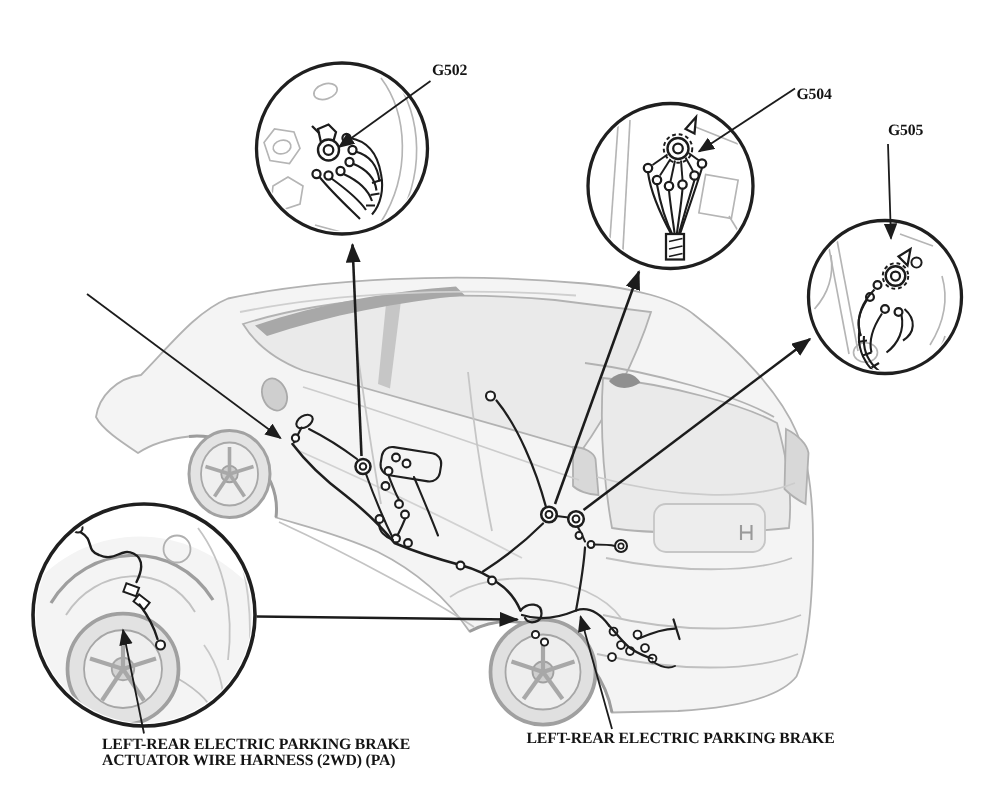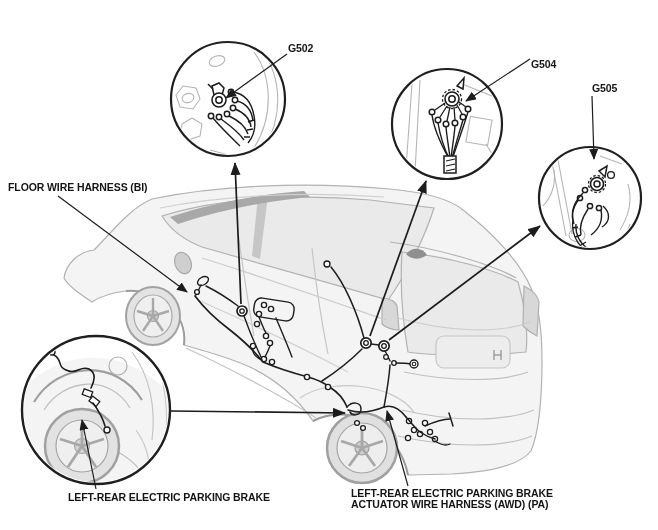--- a/index.html
+++ b/index.html
@@ -1,20 +1,20 @@
 <!DOCTYPE html>
 <html><head>
 <meta charset="utf-8">
 <style>
   html,body{margin:0;padding:0;background:#fff;}
   .stage{position:relative;width:658px;height:530px;background:#fff;overflow:hidden;
          font-family:"Liberation Sans", sans-serif;}
   .stage svg{position:absolute;left:0;top:0;}
   .lbl{position:absolute;font-weight:bold;font-size:10.5px;letter-spacing:-0.1px;
-       color:#141414;line-height:10.5px;white-space:nowrap;}
+       color:#141414;line-height:10.5px;white-space:nowrap;font-family:Liberation Serif, serif;}
 </style>
 </head>
 <body>
 
 <div class="stage">
 
 <svg width="658" height="530" viewBox="0 0 658 530">
   <defs>
     <marker id="arrL" markerUnits="userSpaceOnUse" markerWidth="14" markerHeight="11" refX="12" refY="5" orient="auto">
       <path d="M0,0 L13,5 L0,10 Z" fill="#1c1c1c"></path>
@@ -358,24 +358,21 @@
 
 <div class="lbl" style="left:288px;top:43px;">
   <span>G502</span>
 </div>
 <div class="lbl" style="left:531px;top:59px;">
   <span>G504</span>
 </div>
 <div class="lbl" style="left:576px;top:83px;margin-left:16px;">
   <span>G505</span>
 </div>
-<div class="lbl" style="left:8px;top:182px;">
-  <span>FLOOR WIRE HARNESS (BI)</span>
-</div>
 <div class="lbl" style="left:68px;top:492px;">
   <div>LEFT-REAR ELECTRIC PARKING BRAKE</div>
+  <div>ACTUATOR WIRE HARNESS (2WD) (PA)</div>
 </div>
 <div class="lbl" style="left:351px;top:488px;">
   <div>LEFT-REAR ELECTRIC PARKING BRAKE</div>
-  <div>ACTUATOR WIRE HARNESS (AWD) (PA)</div>
 </div>
 
 </div>
 
 </body></html>

